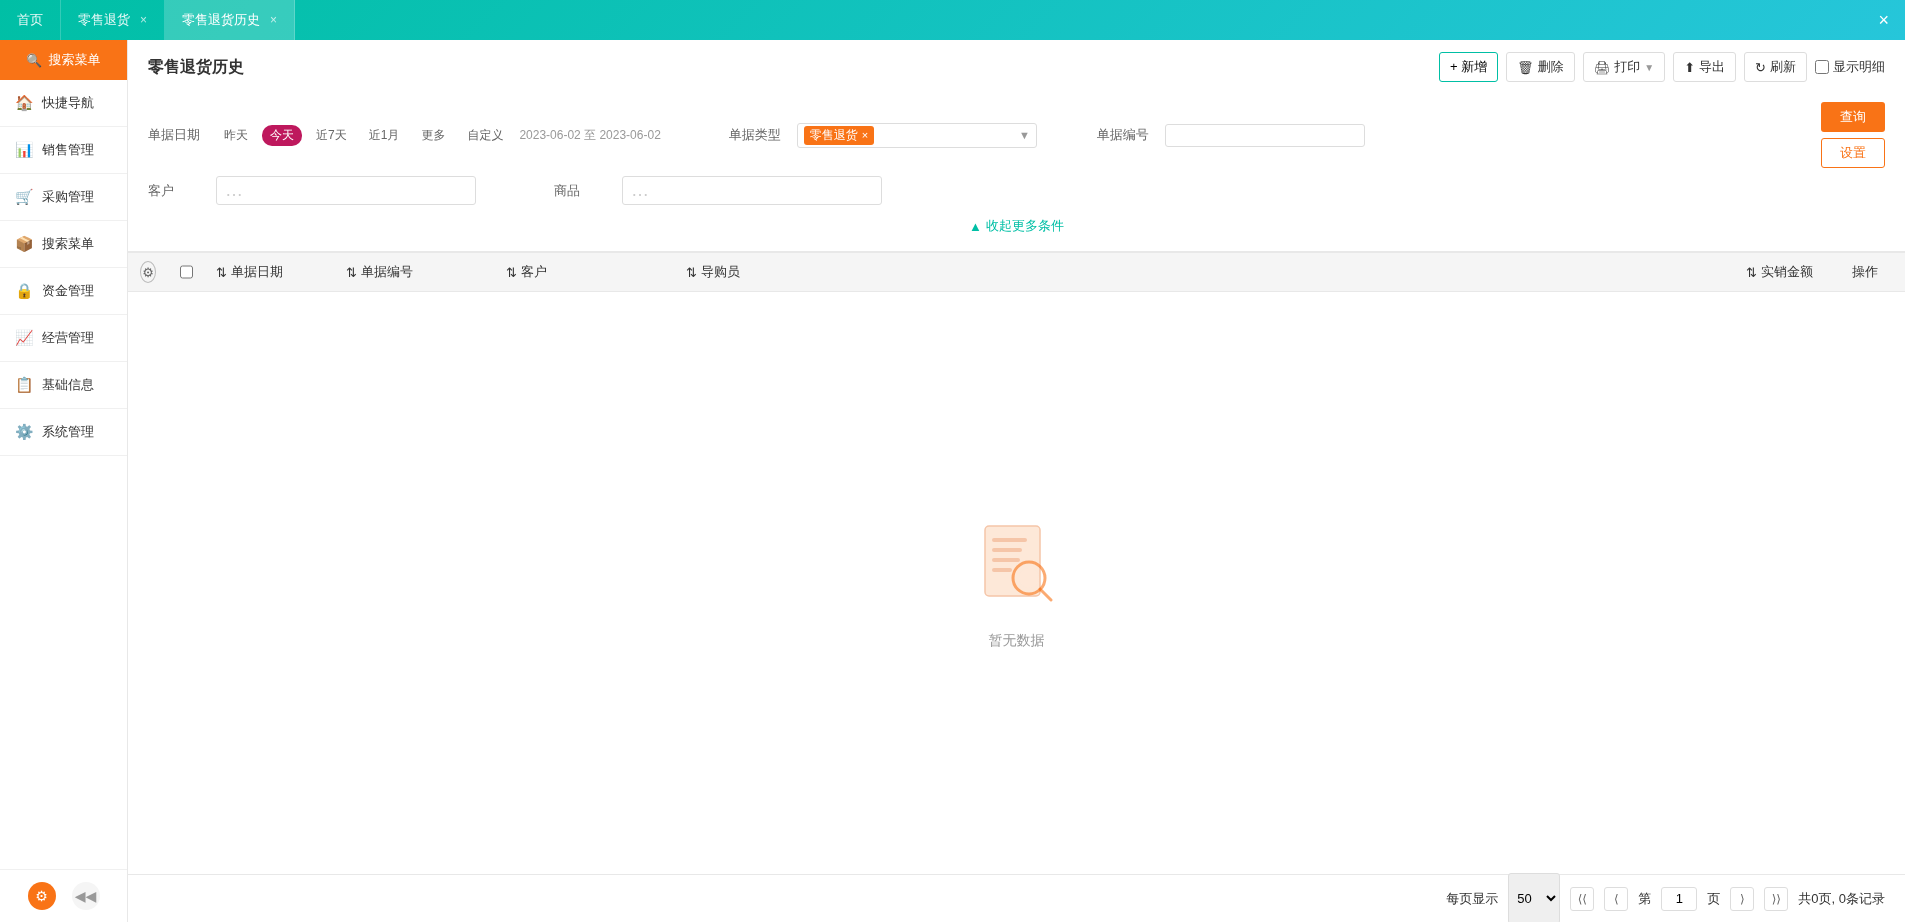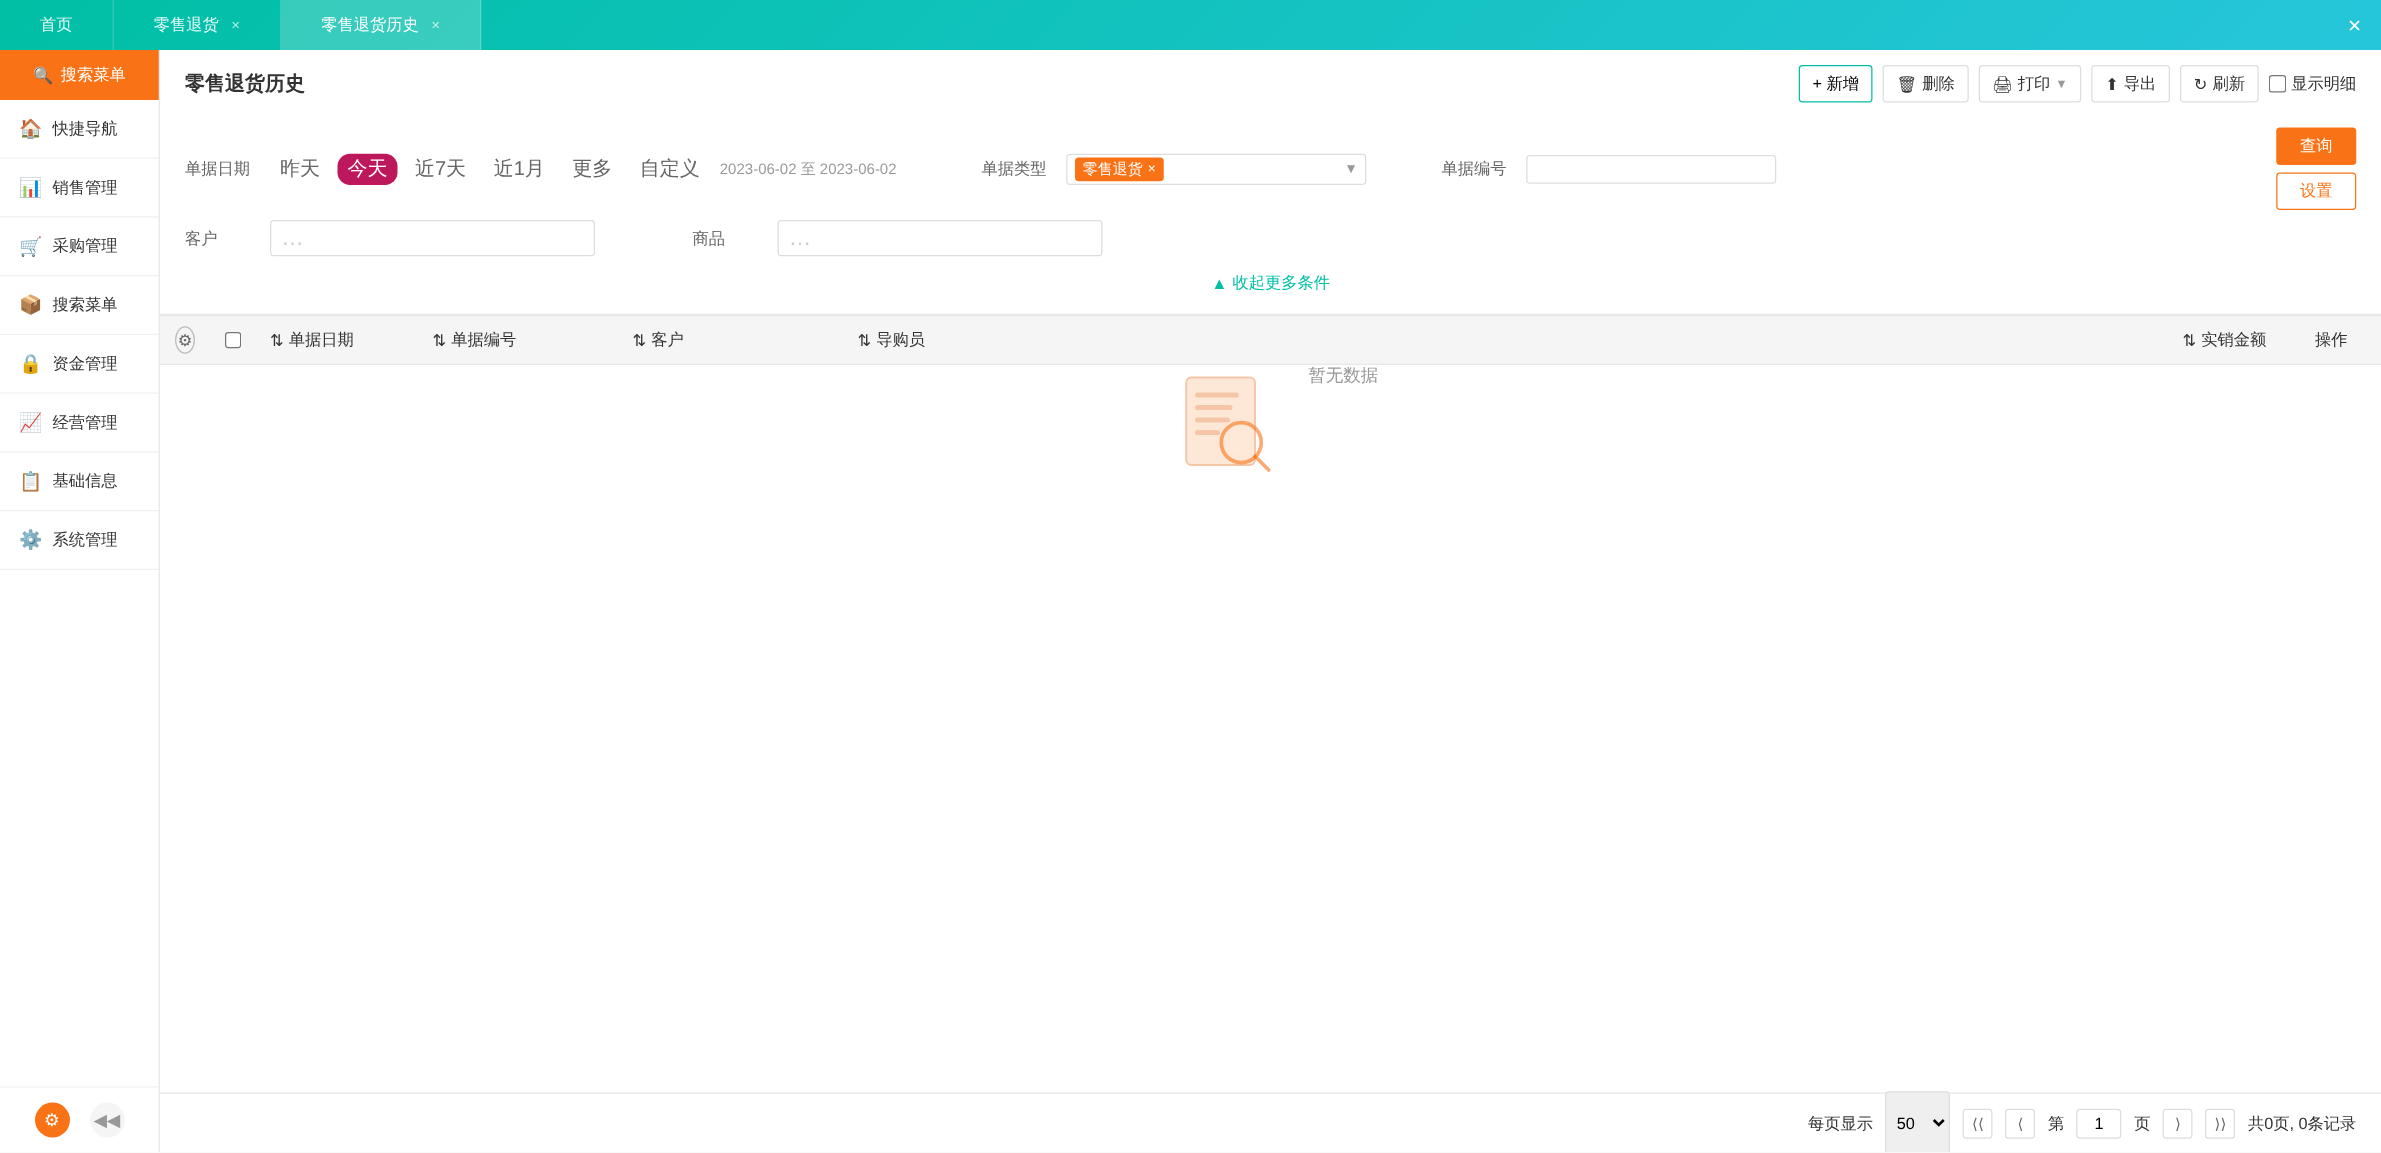--- a/index.html
+++ b/index.html
@@ -16,21 +16,21 @@
     }
     .top-bar-tabs {
       display: flex;
       align-items: stretch;
       height: 100%;
       flex: 1;
     }
     .top-tab {
       display: flex;
       align-items: center;
-      padding: 0 32px;
+      padding: 0 17px;
       font-size: 13px;
       color: rgba(255,255,255,0.9);
       cursor: pointer;
       border-right: 1px solid rgba(255,255,255,0.2);
       gap: 6px;
       height: 100%;
     }
     .top-tab.active {
       background: rgba(255,255,255,0.2);
       color: #fff;
@@ -192,21 +192,21 @@
     .date-filter {
       display: flex;
       align-items: center;
       gap: 6px;
       font-size: 13px;
     }
     .date-quick-btn {
       padding: 2px 8px;
       border-radius: 3px;
       cursor: pointer;
-      font-size: 16px;
+      font-size: 12px;
       color: #666;
       border: none;
       background: none;
     }
     .date-quick-btn.active {
       background: #be185d;
       color: #fff;
       border-radius: 10px;
     }
     .date-range {
@@ -304,21 +304,22 @@
     .th-cell.num-cell { min-width: 160px; }
     .th-cell.customer-cell { min-width: 180px; }
     .th-cell.guide-cell { min-width: 120px; flex: 1; }
     .th-cell.amount-cell { min-width: 120px; text-align: right; justify-content: flex-end; margin-left: auto; }
     .th-cell.op-cell { width: 80px; justify-content: center; }
 
     
     .empty-state {
       flex: 1;
       display: flex;
-      flex-direction: row;
+      flex-direction: column;
+      align-items: center;
       justify-content: center;
       gap: 16px;
     }
     .empty-illustration {
       width: 100px;
       height: 100px;
       position: relative;
     }
     .empty-text {
       font-size: 14px;

